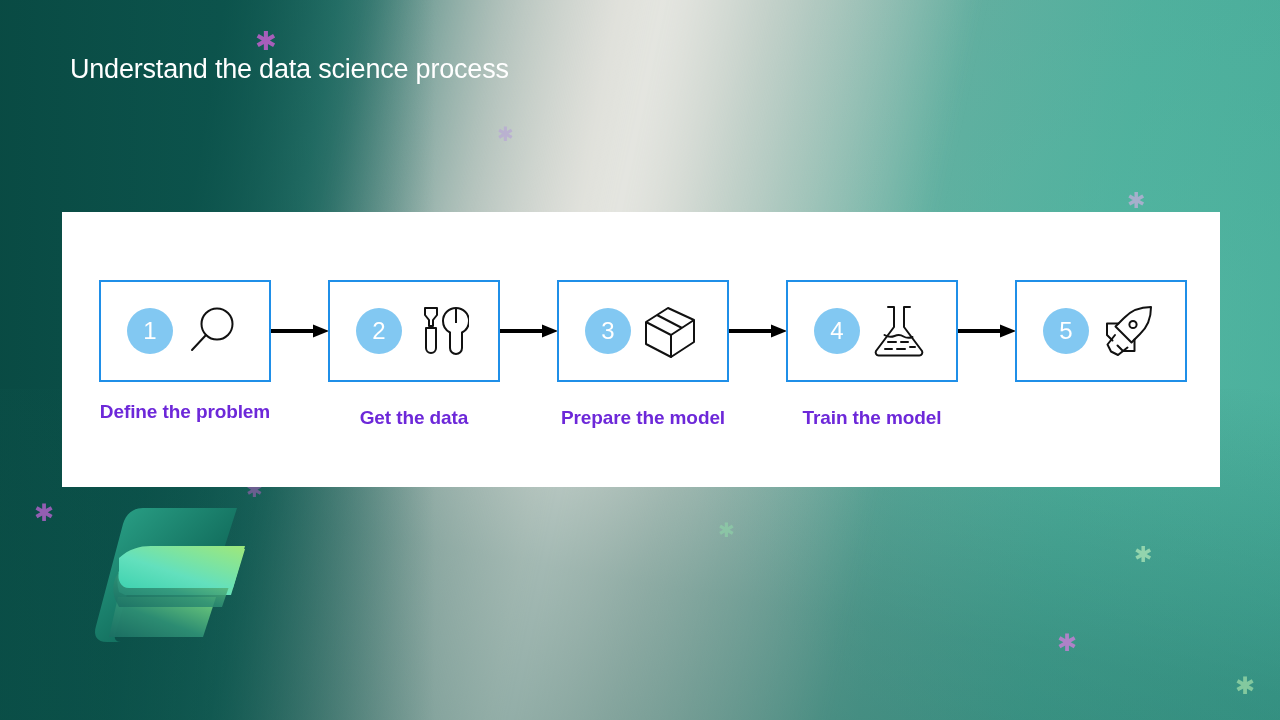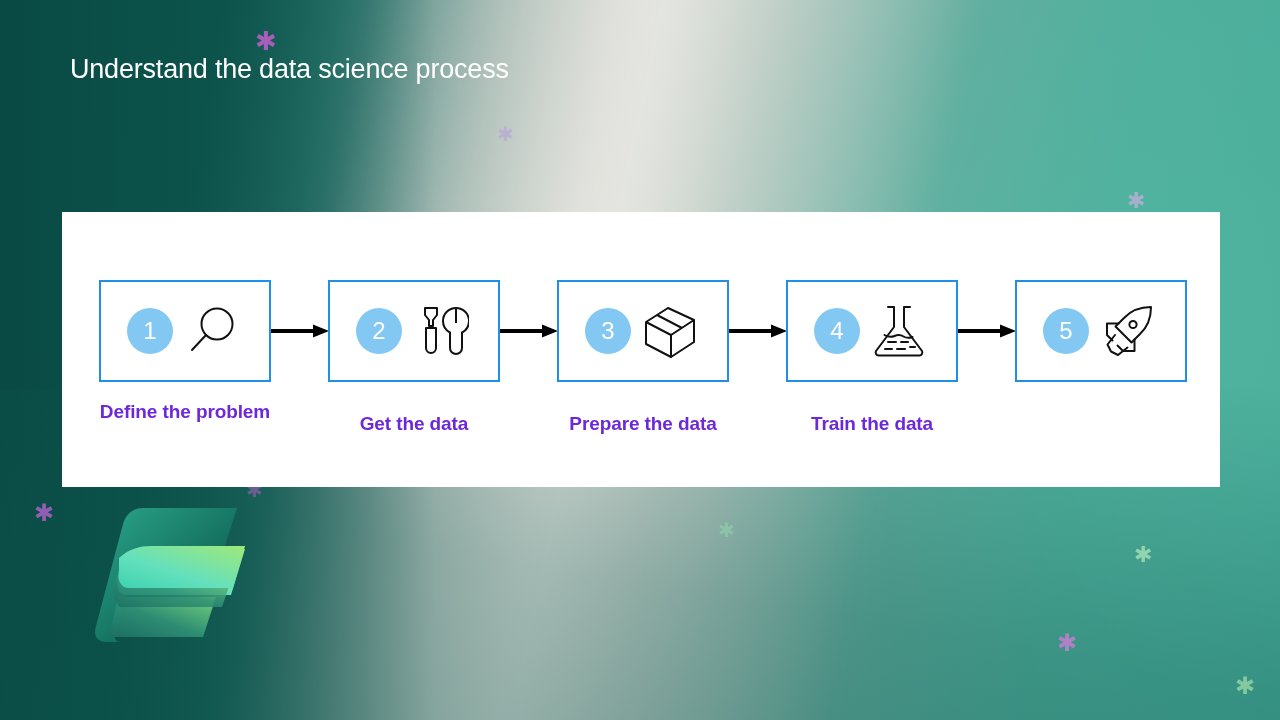--- a/index.html
+++ b/index.html
@@ -163,21 +163,21 @@
     transform: translateX(-50%);
     width: 200px;
     text-align: center;
     color: #6d28d9;
     font-size: 19px;
     font-weight: bold;
     line-height: 1.52;
     letter-spacing: -0.1px;
   }
   .step-label.single {
-    top: 130px;
+    top: 124px;
   }
 
   .arrow {
     position: absolute;
     top: 112px;
     height: 14px;
     display: block;
   }
 
   
@@ -277,21 +277,21 @@
                 <g fill="none" stroke="#111" stroke-width="2" stroke-linejoin="round">
                   <polygon points="6,20 28,6 54,18 31,33"></polygon>
                   <polyline points="6,20 6,42 31,55 31,33"></polyline>
                   <polyline points="54,18 54,40 31,55"></polyline>
                   <line x1="17" y1="13" x2="42" y2="26"></line>
                 </g>
               </svg>
             </div>
           </div>
         </div>
-        <div class="step-label single">Prepare the data</div>
+        <div class="step-label single">Prepare the model</div>
       </div>
 
       <div class="step" style="left:724px;">
         <div class="step-box">
           <div class="step-inner">
             <div class="num-circle">4</div>
             <div class="step-icon">
               <svg width="58" height="58" viewBox="0 0 58 58">
                 <g fill="none" stroke="#111" stroke-width="2" stroke-linejoin="round" stroke-linecap="round">
                   <path d="M18 5 h6 v20 L6 49 a3 3 0 0 0 2.6 4.4 h40.8 A3 3 0 0 0 52 49 L34 25 V5 h6"></path>
@@ -299,21 +299,21 @@
                   <line x1="18" y1="40" x2="26" y2="40"></line>
                   <line x1="31" y1="40" x2="38" y2="40"></line>
                   <line x1="15" y1="47" x2="22" y2="47"></line>
                   <line x1="27" y1="47" x2="35" y2="47"></line>
                   <line x1="40" y1="45" x2="45" y2="45"></line>
                 </g>
               </svg>
             </div>
           </div>
         </div>
-        <div class="step-label single">Train the data</div>
+        <div class="step-label single">Train the model</div>
       </div>
 
       <div class="step" style="left:953px;">
         <div class="step-box">
           <div class="step-inner">
             <div class="num-circle">5</div>
             <div class="step-icon">
               <svg width="58" height="58" viewBox="0 0 58 58">
                 <g fill="none" stroke="#111" stroke-width="2" stroke-linejoin="round" stroke-linecap="round">
                   <path d="M52 5 C42 5 31.5 9 25 16 L16.5 24.5 L32.5 40.5 L41 32 C48 25.5 52 15 52 5 Z"></path>

